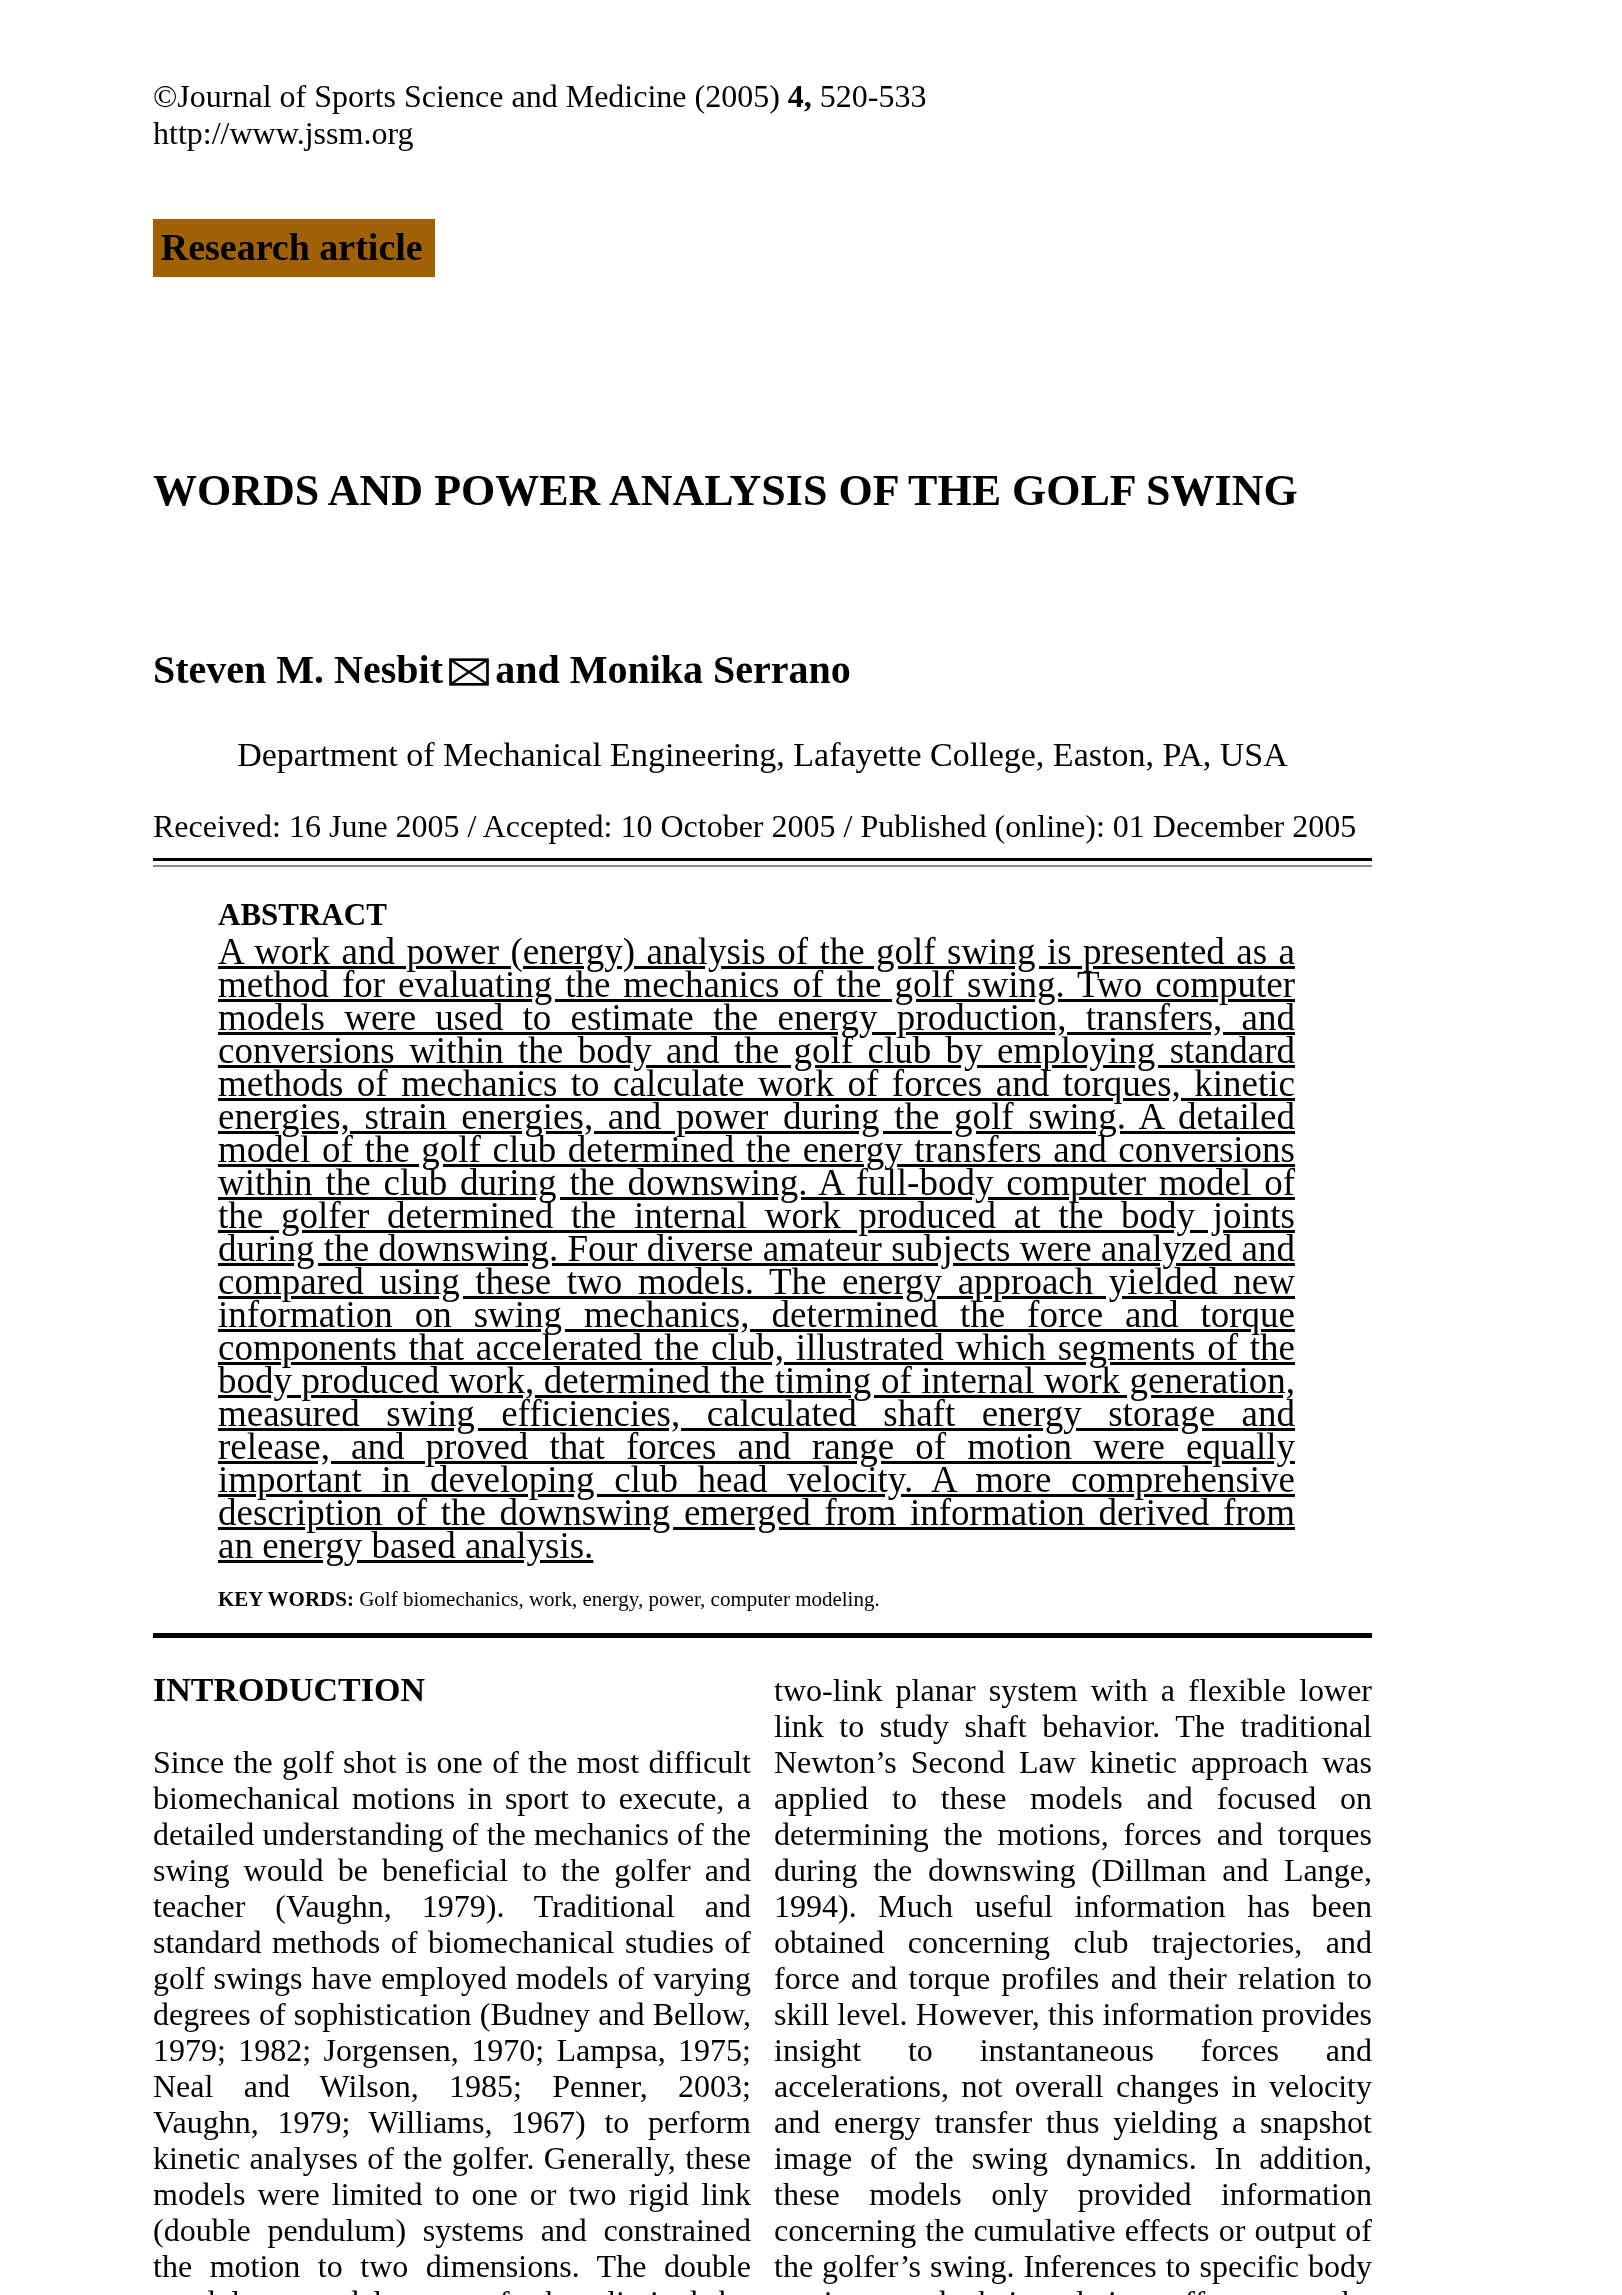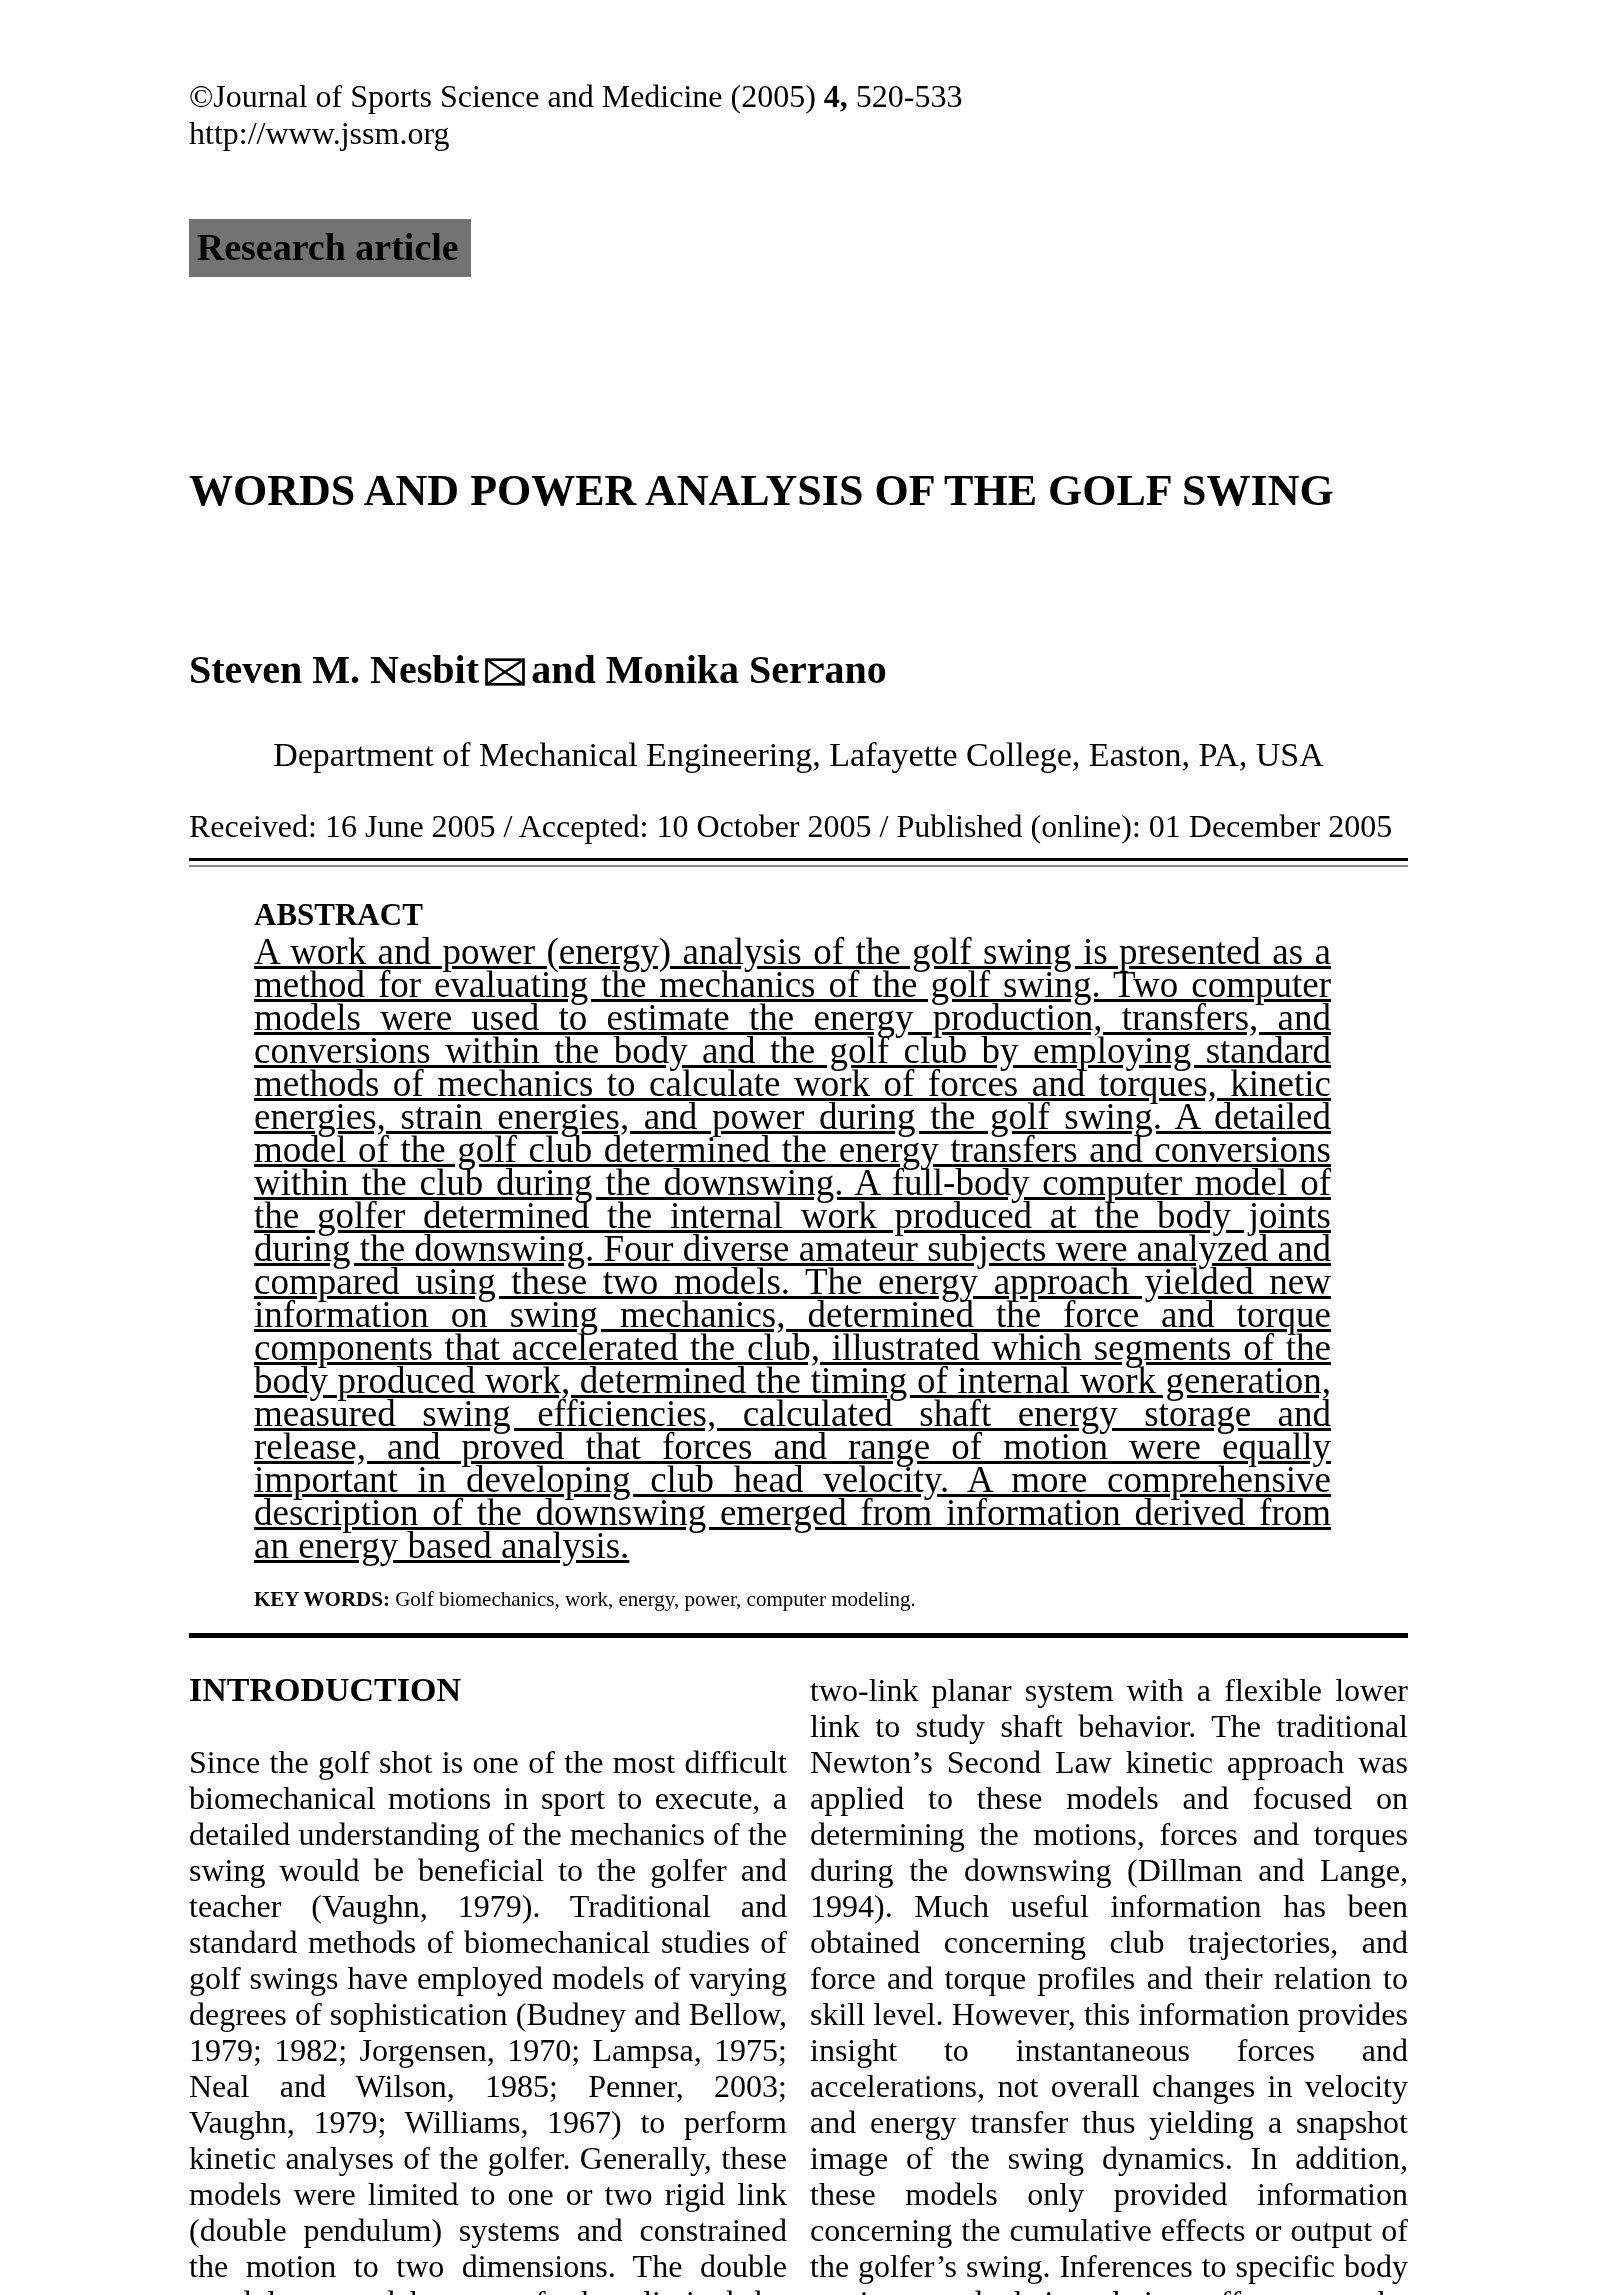--- a/index.html
+++ b/index.html
@@ -12,31 +12,30 @@
     width: 1622px;
     height: 2295px;
     overflow: hidden;
     font-family: "Liberation Serif", "DejaVu Serif", serif;
   }
   .page {
     box-sizing: border-box;
     width: 1507px;
     height: 2295px;
     padding: 78px 135px 4px 153px;
-    margin-left: 36px;
   }
   .masthead {
     font-size: 32px;
     line-height: 37px;
   }
   .b { font-weight: bold; }
   .badge {
     display: inline-block;
     margin-top: 67px;
-    background: #737373;
+    background: #a16207;
     padding: 7px 12.3px 8.4px 7.7px;
     font-size: 38px;
     line-height: 43px;
     font-weight: bold;
   }
   .title {
     margin: 190px 0 0 0;
     font-size: 44px;
     line-height: 48px;
     font-weight: bold;

